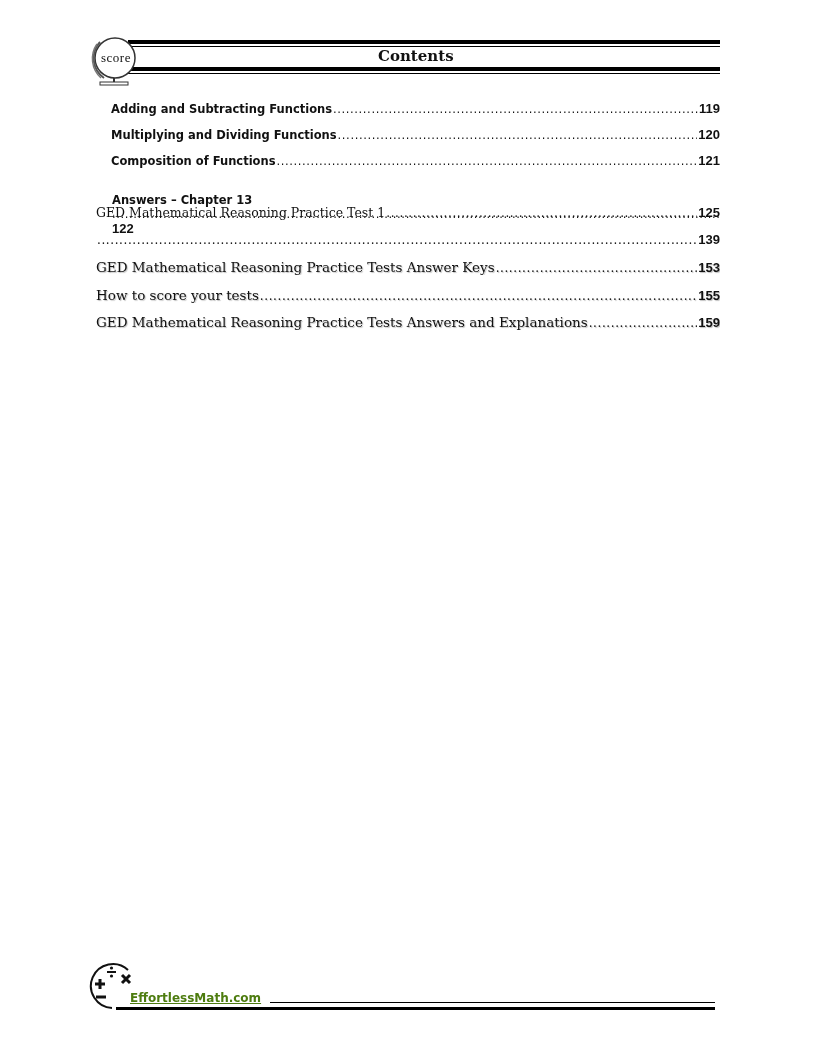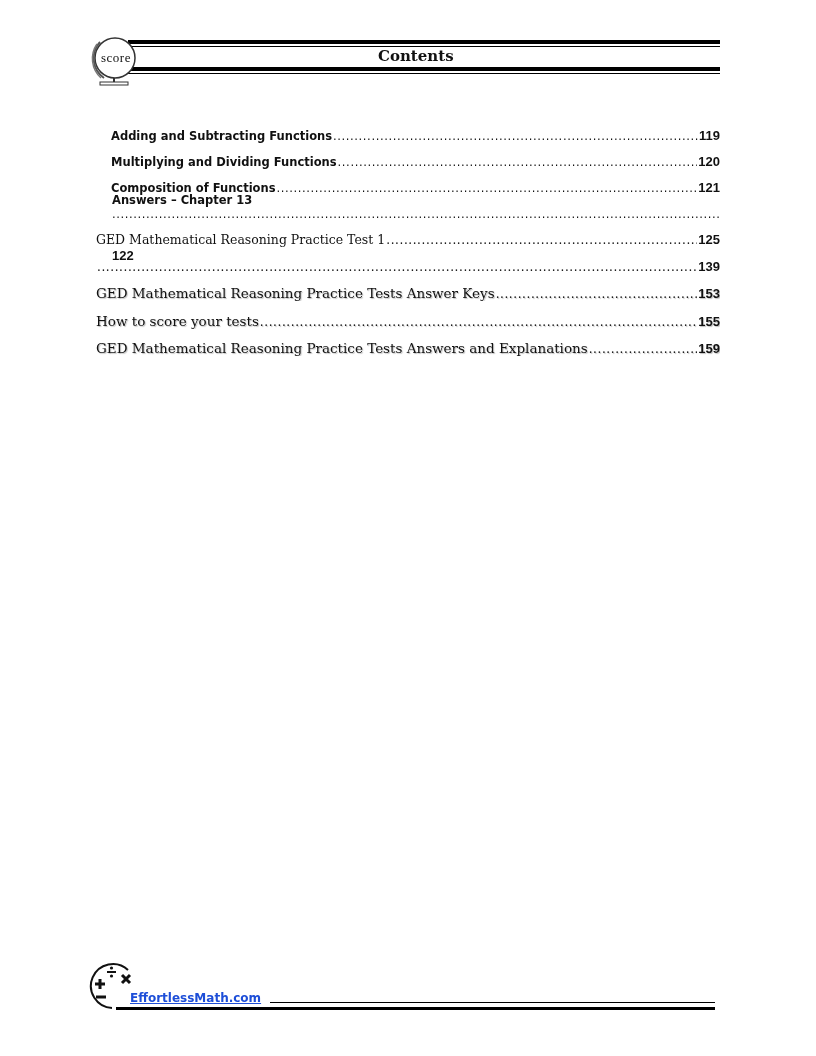--- a/index.html
+++ b/index.html
@@ -6,28 +6,28 @@
   body { width:816px; height:1056px; background:#fff; position:relative; overflow:hidden; font-family:"Liberation Serif", serif; color:#111; }
   .hdr-line { position:absolute; left:128px; right:96px; background:#000; }
   .globe { position:absolute; left:88px; top:34px; width:52px; height:52px; }
   .page-num { position:absolute; left:101px; top:50px; font-family:"Liberation Serif", serif; font-size:13px; letter-spacing:0.5px; }
   .title { position:absolute; left:378px; top:47px; font-size:15px; font-weight:bold; font-family:"DejaVu Serif", serif;text-align:center; }
   .toc { position:absolute; left:96px; width:624px; }
   .row { position:absolute; left:0; width:624px; display:flex; align-items:baseline; white-space:nowrap; overflow:hidden; }
   .row .label { flex:none; }
   .row .dots { flex:1 1 auto; overflow:hidden; margin:0 1px; }
   .row .dots::after { content:"........................................................................................................................................................................................................................................................................."; letter-spacing:0.6px; }
-  .row .pg { flex:none; font-family:"Liberation Sans", sans-serif; font-weight:bold; font-size:13px;margin-top:27px; }
+  .row .pg { flex:none; font-family:"Liberation Sans", sans-serif; font-weight:bold; font-size:13px; }
   .sub { left:15px !important; width:609px !important; font-family:"DejaVu Sans", sans-serif; font-size:11.5px; font-weight:bold; }
   .sub .dots::after { font-weight:normal; }
   .main { font-family:"DejaVu Serif", serif; font-size:12.5px; }
   .main .dots::after { font-size:12px; }
   .shadow { text-shadow: 1px 1px 1px rgba(0,0,0,0.25); }
   .footer-logo { position:absolute; left:88px; top:962px; width:52px; height:48px; }
-  .footer-link { position:absolute; left:130px; top:991px; font-family:"DejaVu Sans", sans-serif; font-size:12px; font-weight:bold; color:#1d4ed8; text-decoration:underline; }
+  .footer-link { position:absolute; left:130px; top:991px; font-family:"DejaVu Sans", sans-serif; font-size:12px; font-weight:bold; color:#4d7c0f; text-decoration:underline; }
   .ft-thin { position:absolute; left:270px; width:445px; top:1002px; height:1px; background:#000; }
   .ft-thick { position:absolute; left:116px; width:599px; top:1007px; height:3px; background:#000; }
 </style>
 </head>
 <body>
 
 <div>
   <div class="hdr-line" style="top:40px;height:4px;"></div>
   <div class="hdr-line" style="top:46px;height:1px;"></div>
   <div class="hdr-line" style="top:67px;height:4px;"></div>

